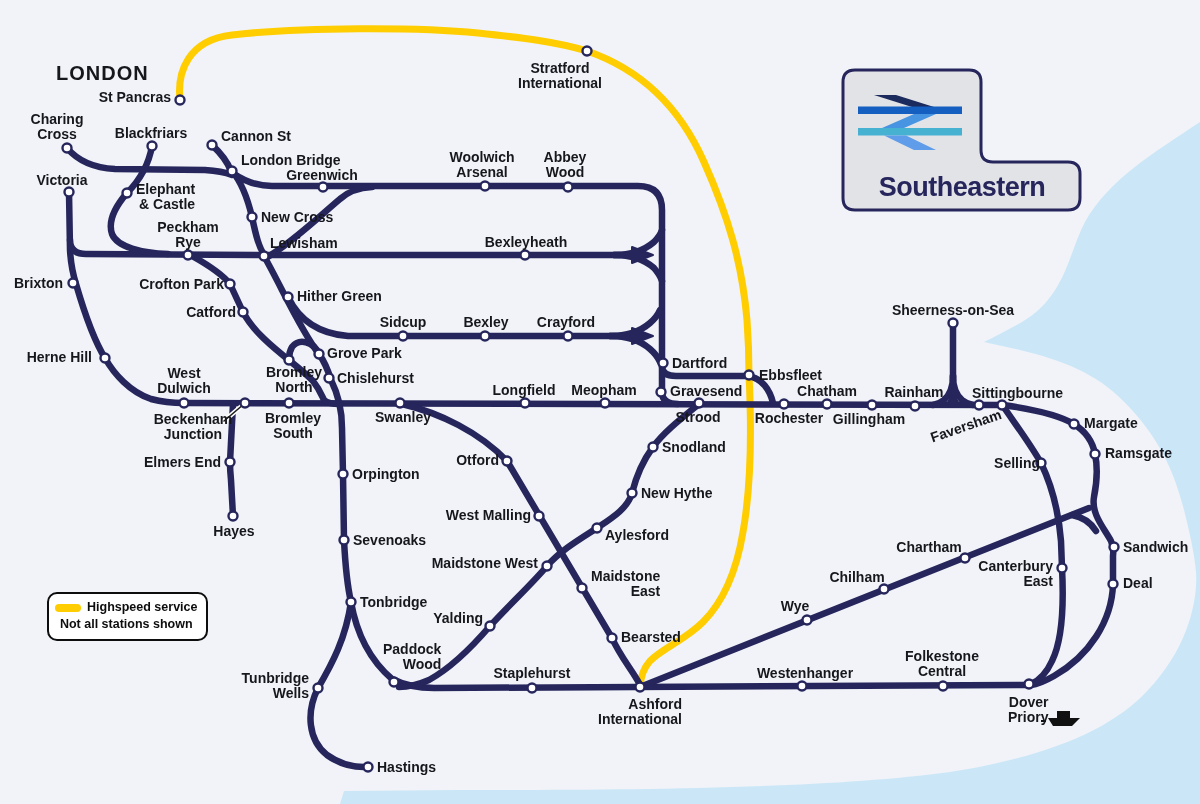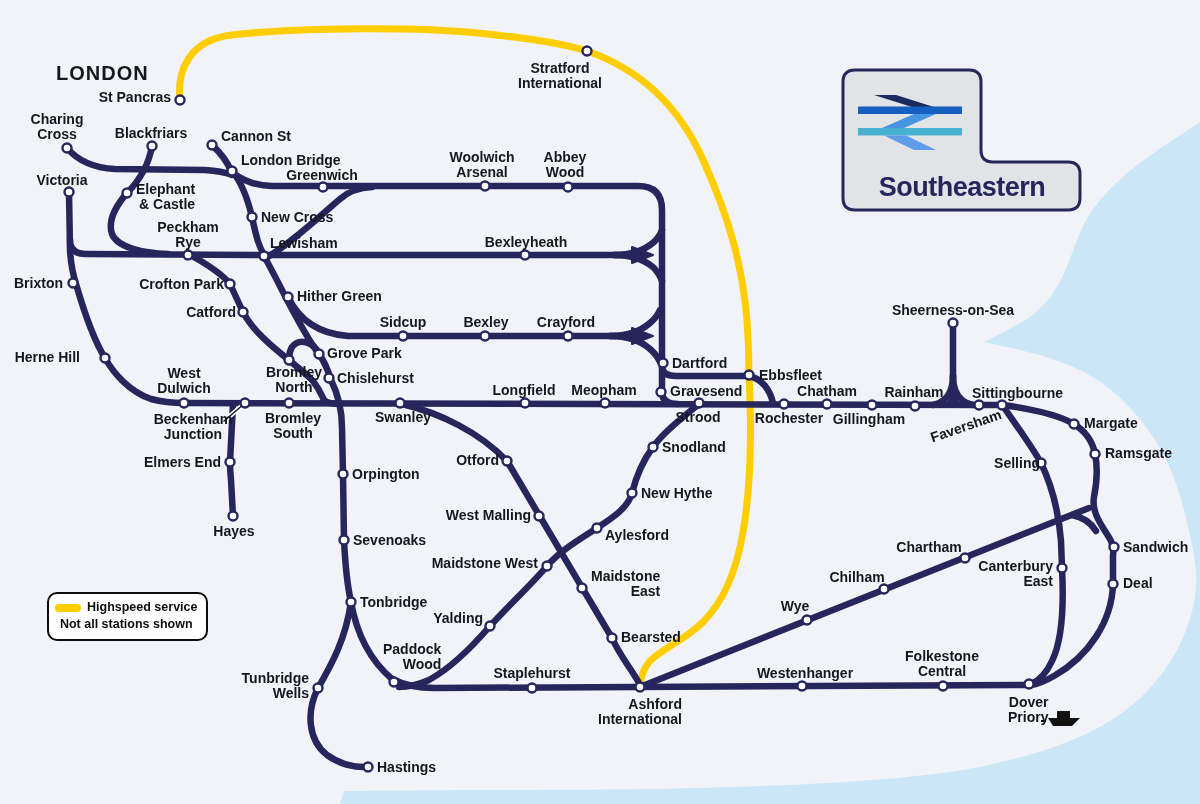--- a/index.html
+++ b/index.html
@@ -225,21 +225,21 @@
       <div class="st-label anchor-center" style="left: 482px; top: 165px;">Woolwich
 Arsenal</div>
       <div class="st-label anchor-center" style="left: 565px; top: 165px;">Abbey
 Wood</div>
       <div class="st-label anchor-center" style="left: 560px; top: 76px;">Stratford
 International</div>
       <div class="st-label anchor-right" style="left: 63px; top: 283px;">Brixton</div>
       <div class="st-label anchor-right" style="left: 224px; top: 284px;">Crofton Park</div>
       <div class="st-label anchor-right" style="left: 236px; top: 312px;">Catford</div>
       <div class="st-label anchor-left" style="left: 297px; top: 296px;">Hither Green</div>
-      <div class="st-label anchor-right" style="left: 80px; top: 357px; text-align: center;">Herne Hill</div>
+      <div class="st-label anchor-right" style="left: 92px; top: 357px; text-align: center;">Herne Hill</div>
       <div class="st-label anchor-center" style="left: 526px; top: 242px;">Bexleyheath</div>
       <div class="st-label anchor-center" style="left: 403px; top: 322px;">Sidcup</div>
       <div class="st-label anchor-center" style="left: 486px; top: 322px;">Bexley</div>
       <div class="st-label anchor-center" style="left: 566px; top: 322px;">Crayford</div>
       <div class="st-label anchor-left" style="left: 327px; top: 353px;">Grove Park</div>
       <div class="st-label anchor-center" style="left: 294px; top: 380px;">Bromley
 North</div>
       <div class="st-label anchor-left" style="left: 337px; top: 378px;">Chislehurst</div>
       <div class="st-label anchor-center" style="left: 184px; top: 381px;">West
 Dulwich</div>

